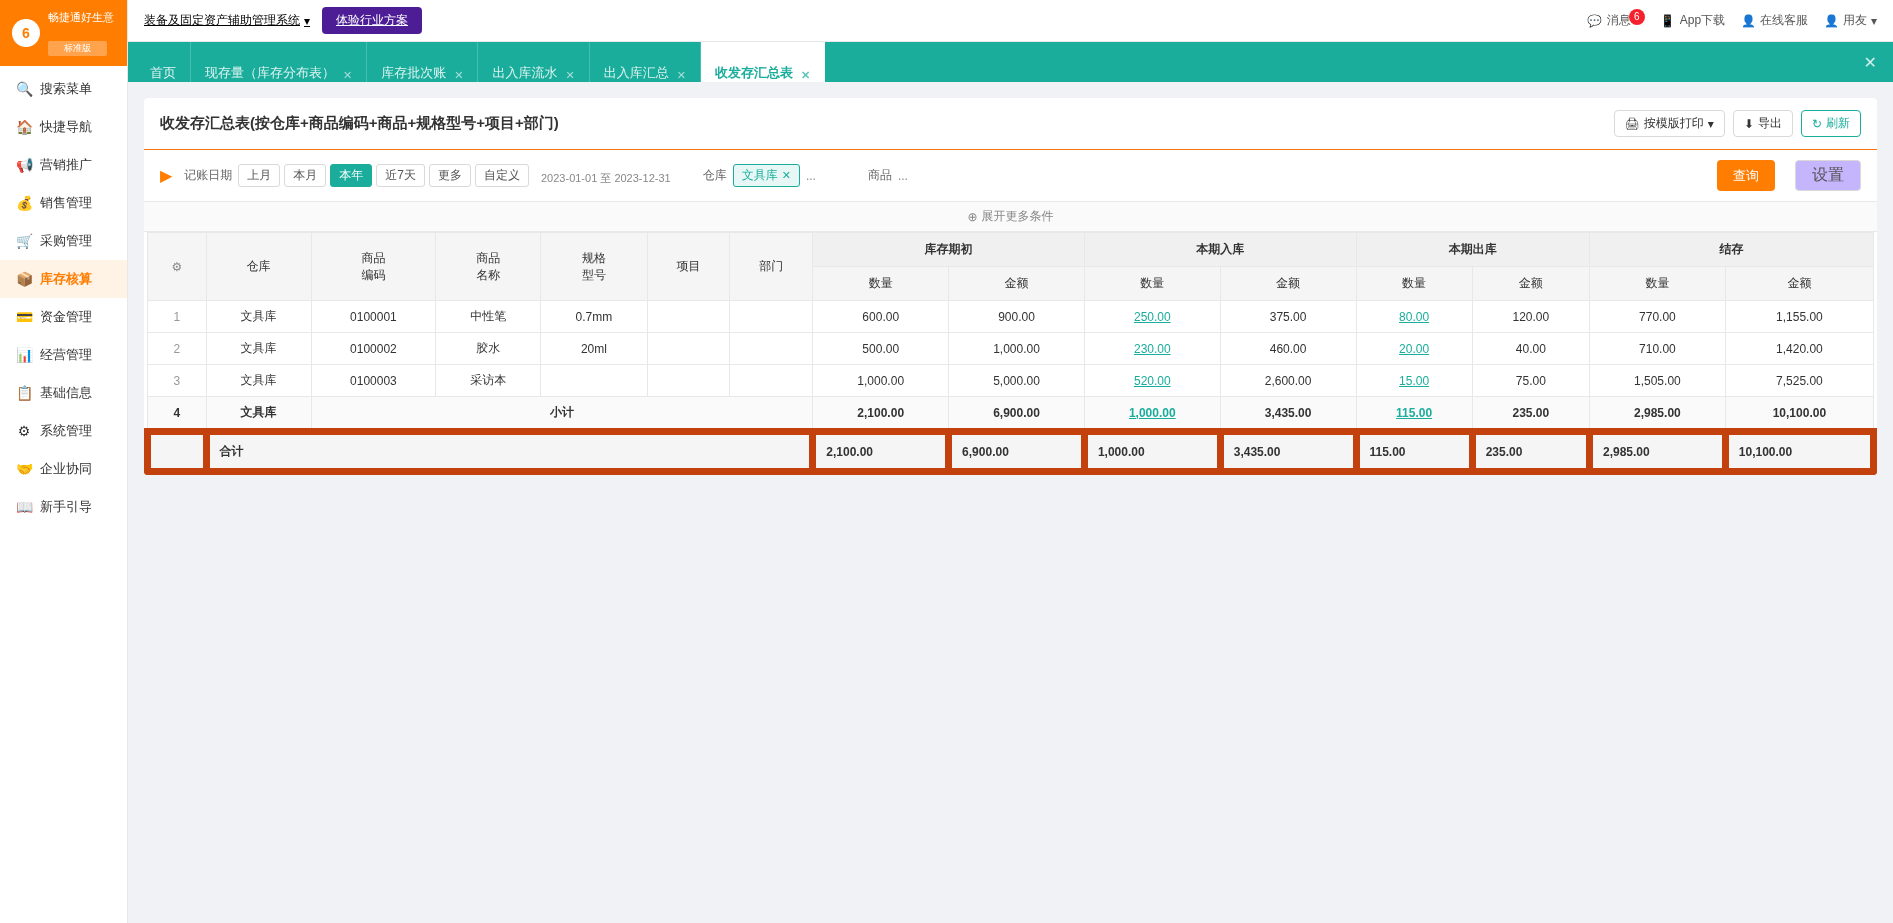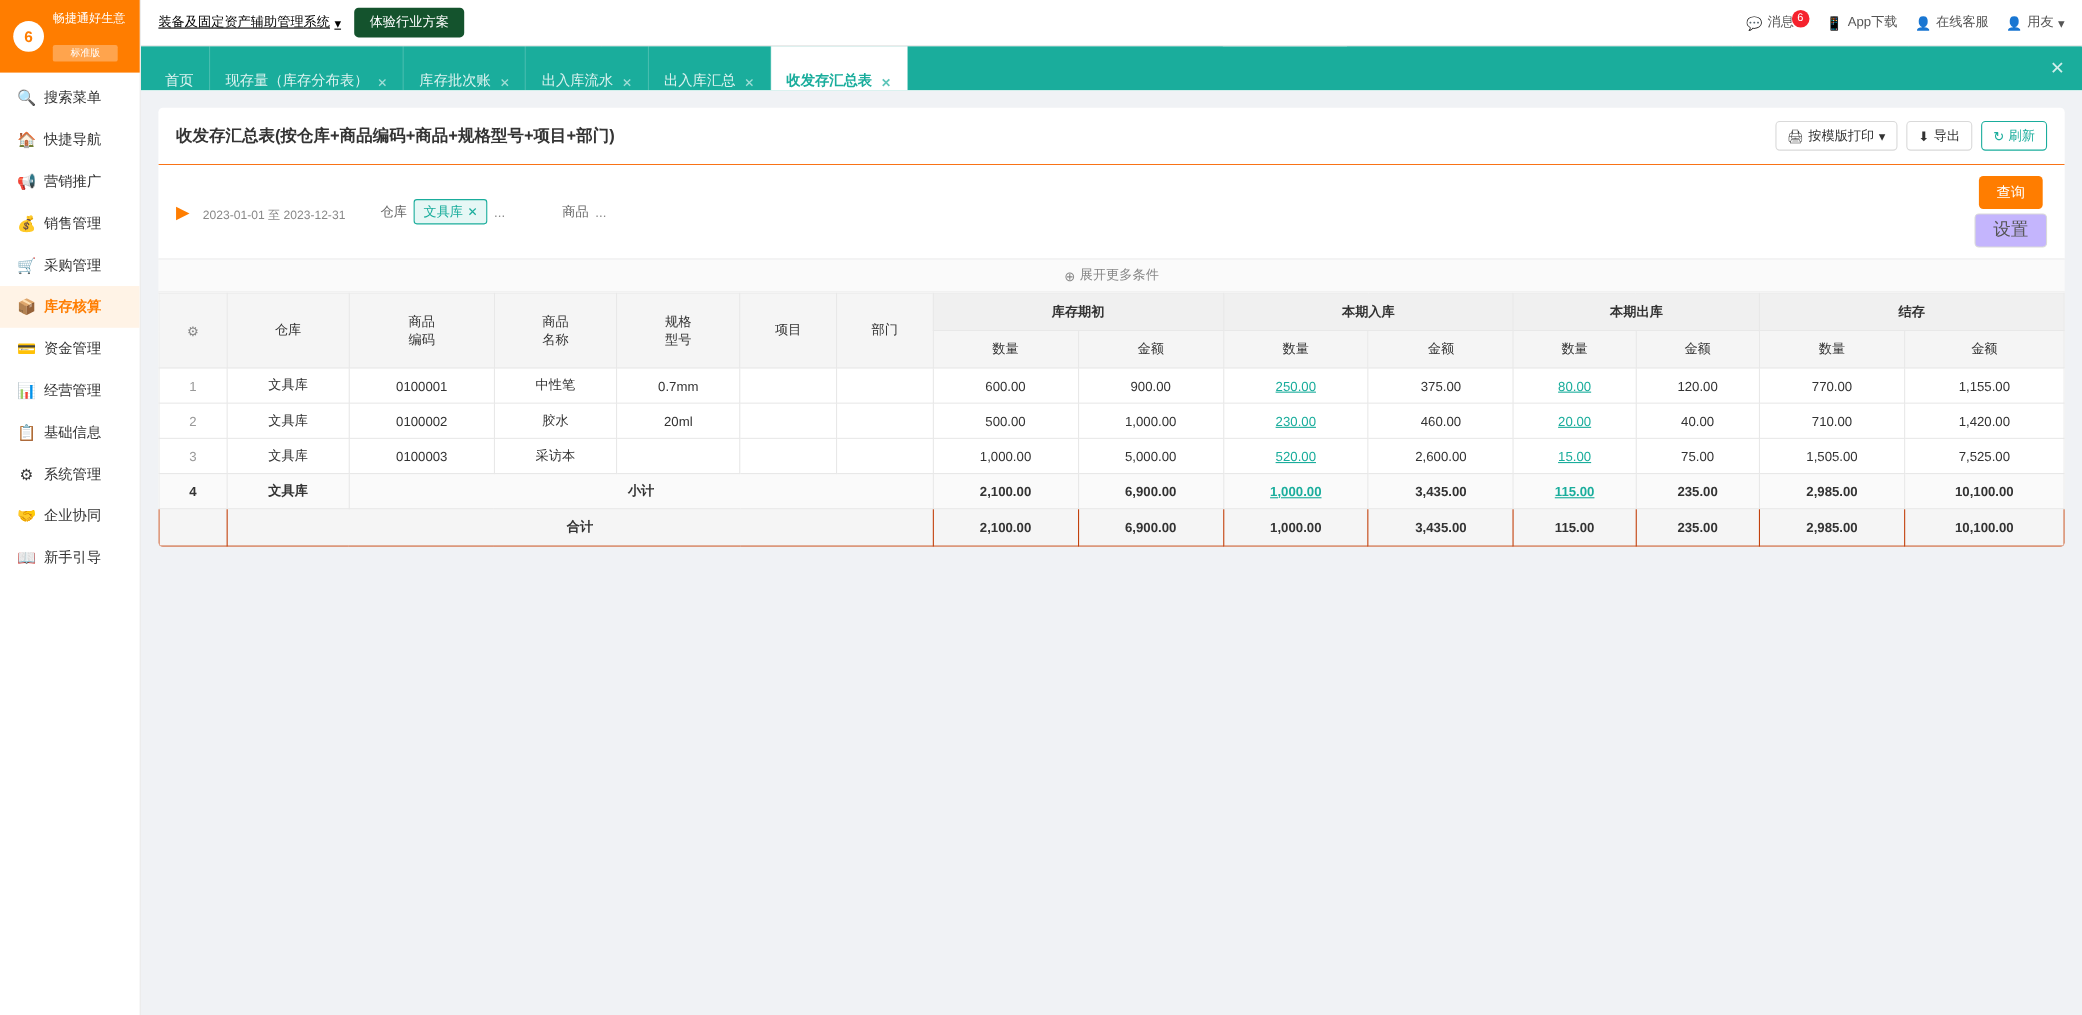--- a/index.html
+++ b/index.html
@@ -35,22 +35,22 @@
 
     
     .topbar {
       position: fixed; left: 128px; right: 0; top: 0; height: 42px;
       background: #fff; border-bottom: 1px solid #e8e8e8; z-index: 99;
       display: flex; align-items: center; justify-content: space-between; padding: 0 16px;
     }
     .topbar-left { display: flex; align-items: center; gap: 12px; }
     .topbar-dropdown { display: flex; align-items: center; gap: 4px; cursor: pointer; text-decoration: underline; }
     .topbar-btn-experience {
-      background: #14532d; color: #fff; border: none; padding: 5px 14px;
-      border-radius: 4px; cursor: pointer; font-size: 12px;
+      background: #4c1d95; color: #fff; border: none; padding: 5px 14px;
+      border-radius: 4px; cursor: pointer; font-size: 12px; text-decoration: underline;
     }
     .topbar-right { display: flex; align-items: center; gap: 16px; color: #555; font-size: 12px; }
     .topbar-right-item { display: flex; align-items: center; gap: 4px; cursor: pointer; }
     .badge { background: #f5222d; color: #fff; border-radius: 50%; width: 16px; height: 16px; font-size: 10px; display: flex; align-items: center; justify-content: center; margin-left: -6px; margin-top: -8px; }
 
     
     .tabbar {
       position: fixed; left: 128px; right: 0; top: 42px; height: 40px;
       background: #1aad9c; display: flex; align-items: center; z-index: 98; padding: 0 8px;
     }
@@ -132,21 +132,21 @@
     thead th.group-header { background: #f0f0f0; font-weight: bold; }
     tbody tr { background: #fff; }
     tbody tr.subtotal { background: #fafafa; font-weight: bold; }
     tbody td {
       padding: 7px 10px; text-align: center; border: 1px solid #e8e8e8;
       color: #333; white-space: nowrap;
     }
     tbody td.link { color: #1aad9c; text-decoration: underline; cursor: pointer; }
     tfoot tr { background: #f5f5f5; }
     tfoot td {
-      padding: 8px 10px; text-align: center; border: 1px solid #c2410c;
+      padding: 8px 10px; text-align: left; border: 7px solid #c2410c;
       font-weight: bold; color: #333; white-space: nowrap;
     }
     .settings-icon { color: #888; cursor: pointer; }
     .row-num { color: #999; }
   </style>
 </head>
 <body>
 
 <div class="sidebar">
   <div class="sidebar-logo">
@@ -285,39 +285,50 @@
         </button>
         <button class="btn-action btn-refresh">
           <span>↻</span>
           <span>刷新</span>
         </button>
       </div>
     </div>
 
     <div class="filter-bar">
       <span class="filter-arrow">▶</span>
+      <div class="filter-group">
+        <span class="filter-label">记账日期</span>
+        <div class="filter-date-btns">
+          <button class="date-btn">上月</button>
+          <button class="date-btn">本月</button>
+          <button class="date-btn active">本年</button>
+          <button class="date-btn">近7天</button>
+          <button class="date-btn">更多</button>
+          <button class="date-btn">自定义</button>
+        </div>
+      </div>
       <div style="display:flex;flex-direction:column;">
         <div style="height:4px;"></div>
         <span class="date-range">2023-01-01 至 2023-12-31</span>
       </div>
       <div style="margin-left:20px;display:flex;align-items:center;gap:6px;">
         <span class="filter-warehouse-label">仓库</span>
         <div class="filter-tag-container">
           <div class="filter-tag">
             <span>文具库</span>
             <span class="remove">✕</span>
           </div>
         </div>
         <span class="filter-more">...</span>
       </div>
       <div style="margin-left:20px;display:flex;align-items:center;gap:6px;">
         <span class="filter-goods-label">商品</span>
         <span class="filter-more">...</span>
       </div>
-      <div style="margin-left:auto;display:flex;flex-direction:column;gap:4px;align-items:center;">
+      <div style="margin-left:auto;display:flex;gap:20px;">
         <button class="btn-query">查询</button>
         <button class="btn-setting">设置</button>
       </div>
     </div>
 
     <div class="expand-bar">
       <span class="expand-btn">
         <span>⊕</span>
         <span>展开更多条件</span>
       </span>

